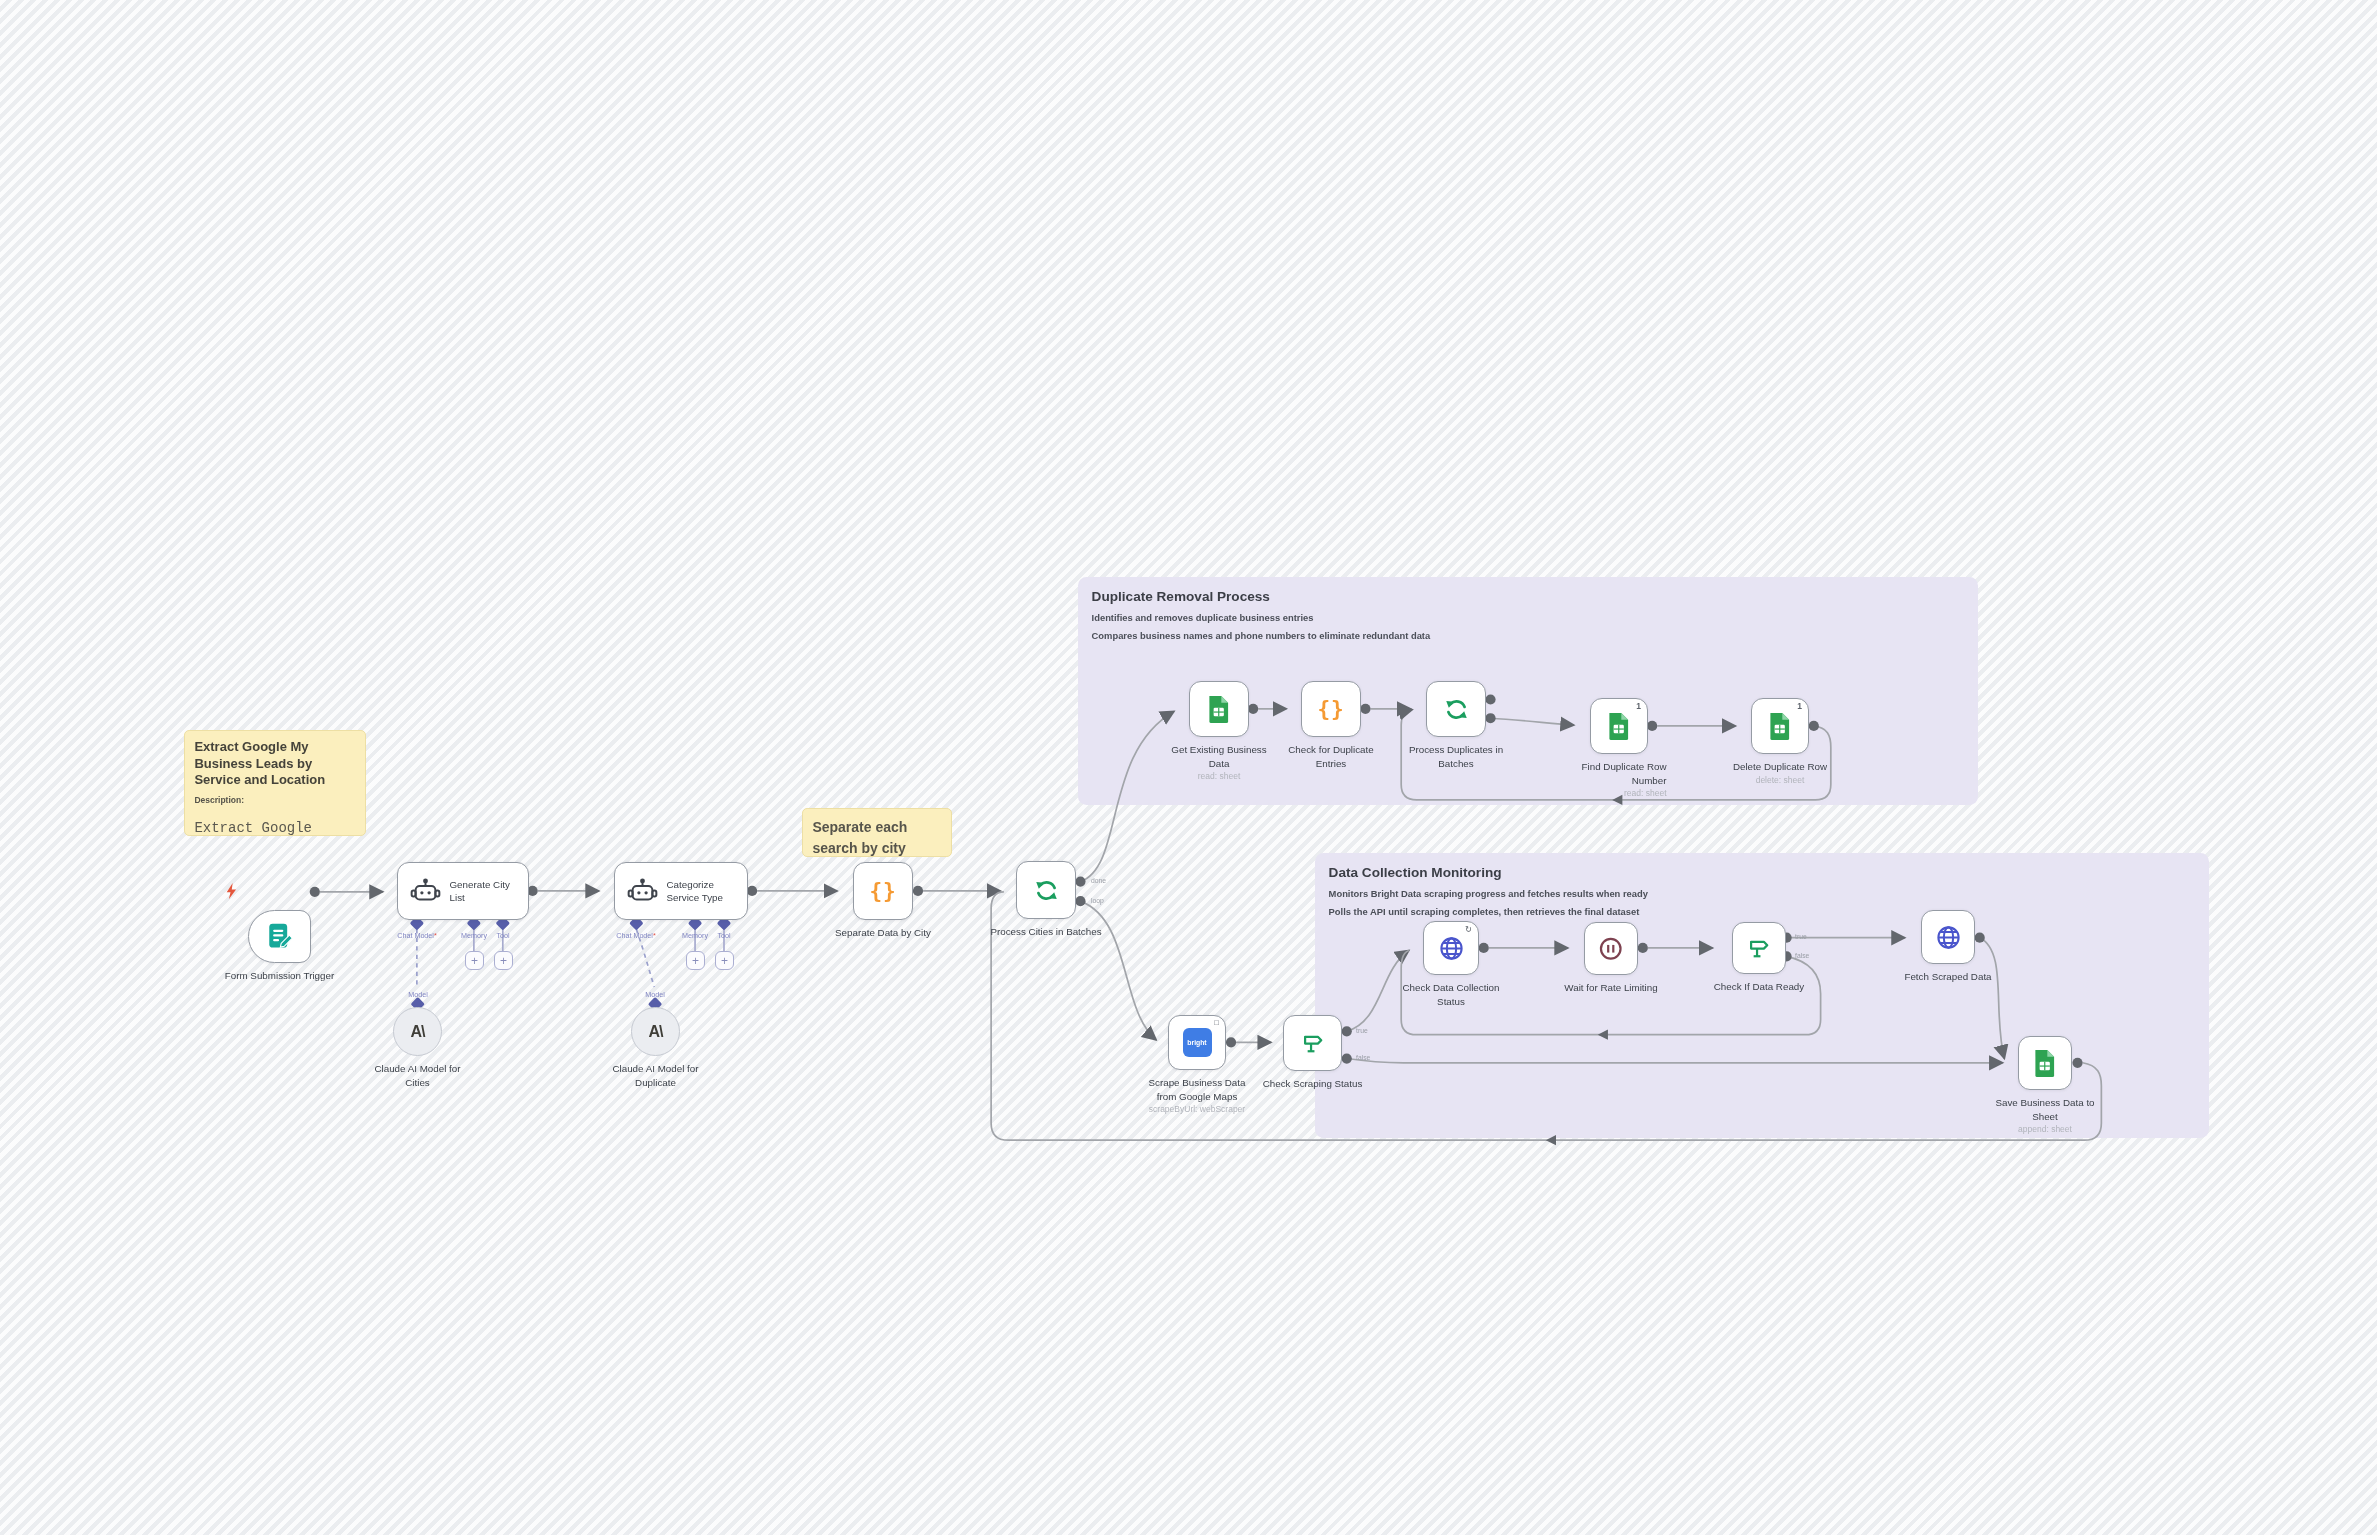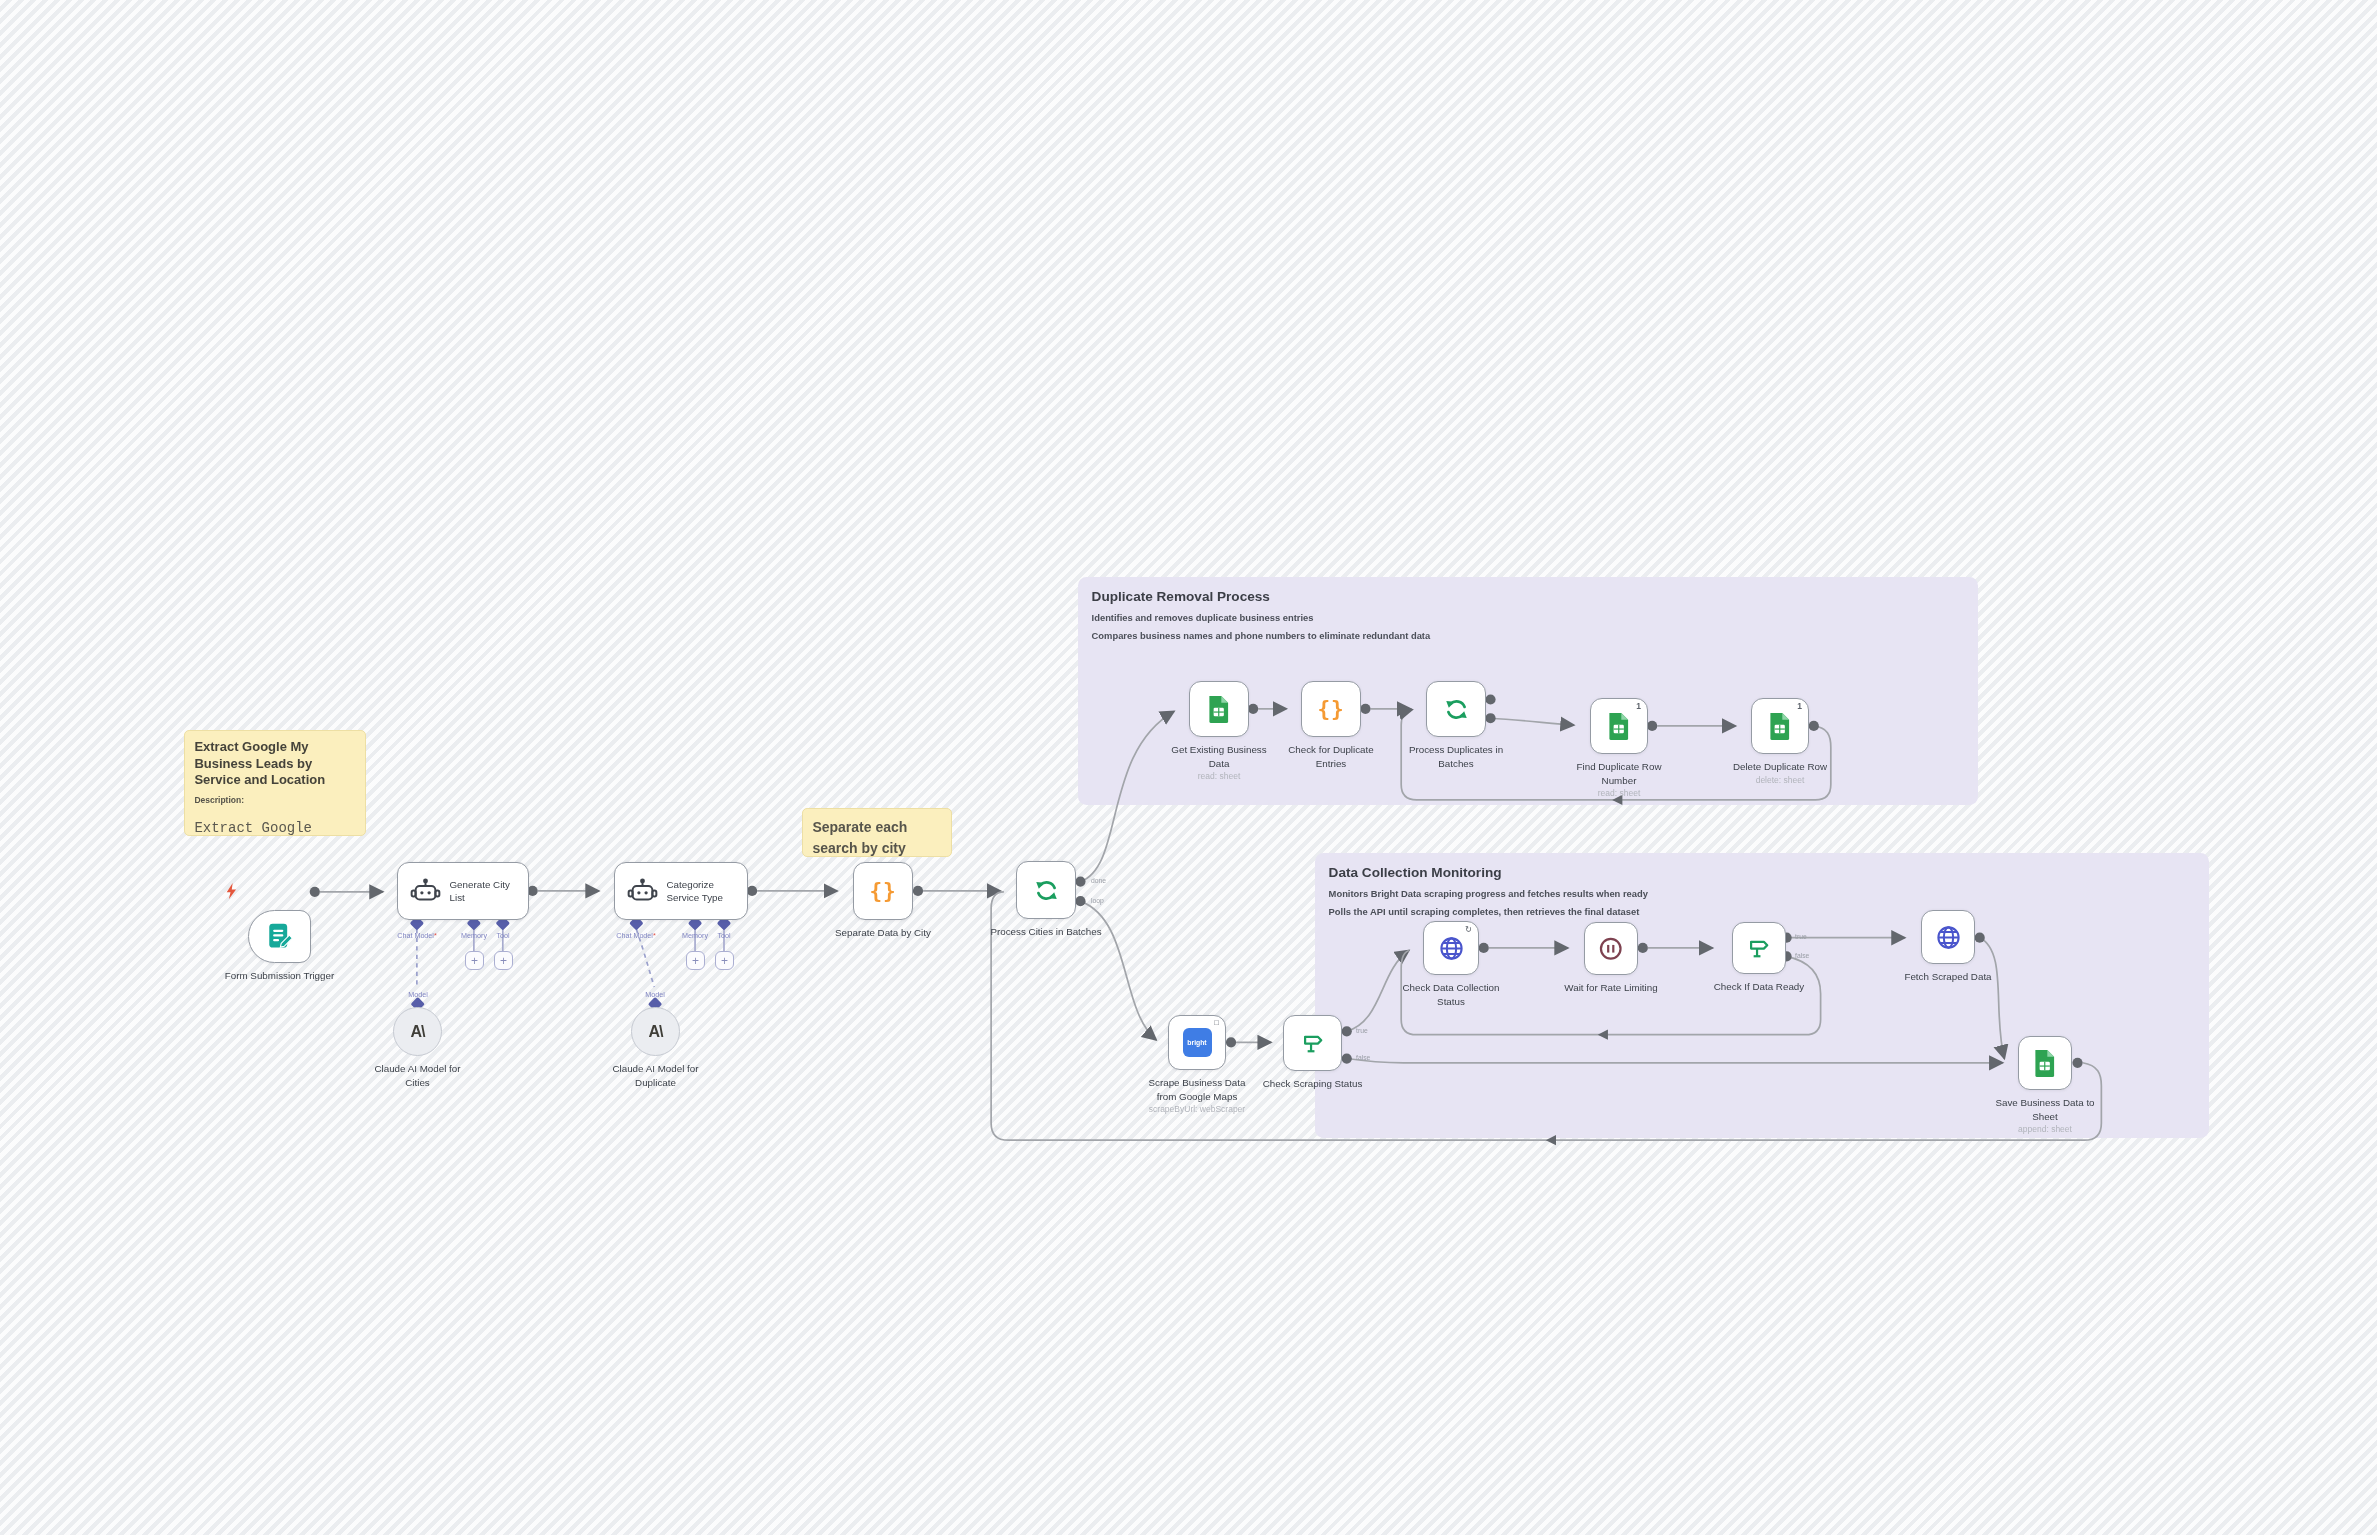--- a/index.html
+++ b/index.html
@@ -292,21 +292,21 @@
       <svg width="25.5" height="31" viewBox="0 0 30 36">
         <path d="M4 2 h14 l8 8 v22 a2 2 0 0 1 -2 2 H6 a2 2 0 0 1 -2 -2 z" fill="#2ea352"></path>
         <path d="M18 2 l8 8 h-8 z" fill="#8fd6a8"></path>
         <rect x="9" y="16" width="12" height="10" rx="1.5" fill="#fff"></rect>
         <g stroke="#2ea352" stroke-width="1.4">
             <line x1="9" y1="21" x2="21" y2="21"></line>
             <line x1="15" y1="16" x2="15" y2="26"></line>
           </g>
       </svg>
     </div>
-    <div class="nlabel" style="width:95px;">
+    <div class="nlabel" style="width:95px;text-align:right;">
       <span>Find Duplicate Row Number</span>
       <div class="nsub">read: sheet</div>
     </div>
   </div>
 
   <div class="node" style="left:1751px;top:698px;">
     <div class="box" style="width:58px;height:56px;">
       <div class="badge">1</div>
       <svg width="25.5" height="31" viewBox="0 0 30 36">
         <path d="M4 2 h14 l8 8 v22 a2 2 0 0 1 -2 2 H6 a2 2 0 0 1 -2 -2 z" fill="#2ea352"></path>

